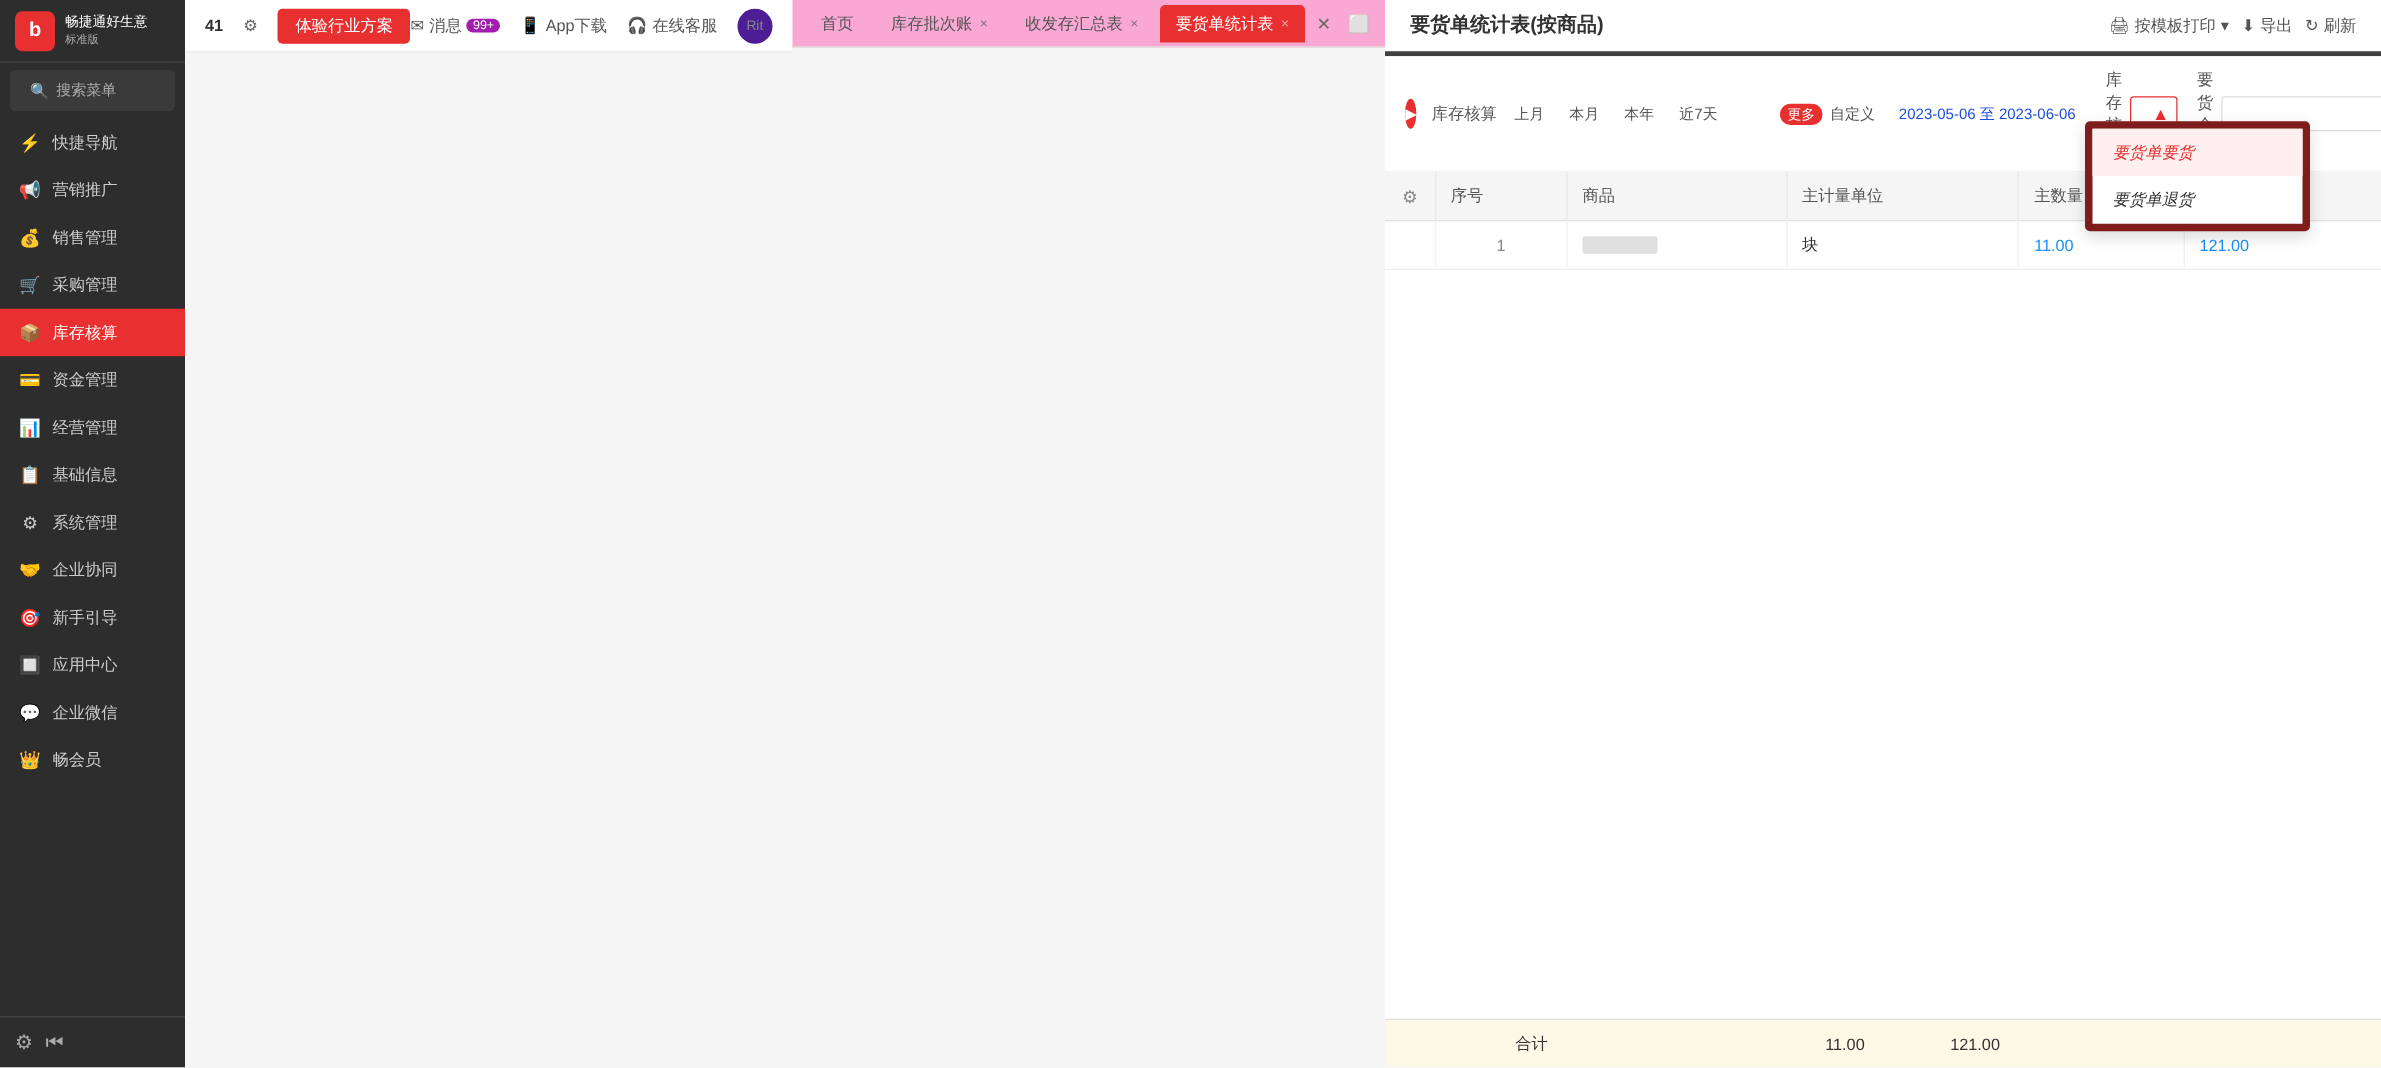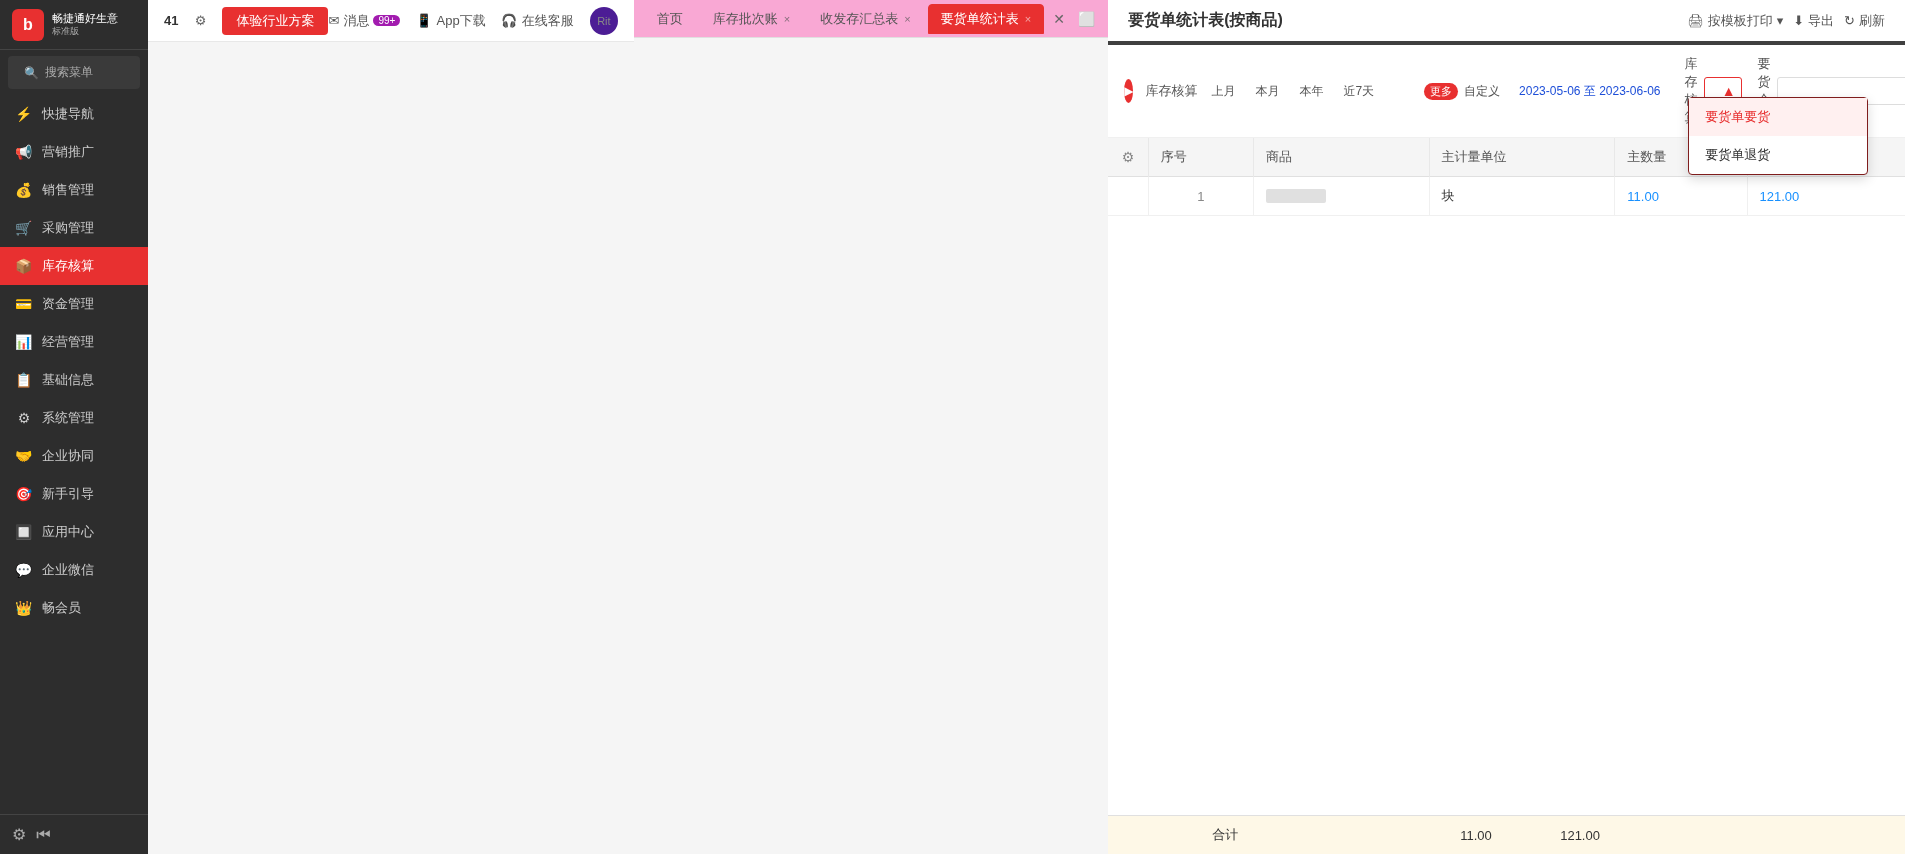--- a/index.html
+++ b/index.html
@@ -369,27 +369,28 @@
       padding: 5px 12px;
       border-radius: 4px;
       cursor: pointer;
       font-size: 13px;
     }
 
     
     .dropdown-overlay {
       position: absolute;
       top: 52px;
-      left: 580px;
+      left: 560px;
       background: white;
-      border: 1px solid #7f1d1d;
+      border: 6px solid #7f1d1d;
       border-radius: 4px;
       box-shadow: 0 4px 12px rgba(0,0,0,0.15);
       z-index: 100;
       min-width: 180px;
+      font-style: italic;
     }
     .dropdown-item {
       padding: 10px 16px;
       cursor: pointer;
       font-size: 13px;
       color: #333;
     }
     .dropdown-item.selected { background: #fff0f0; color: #e83030; }
 
     

